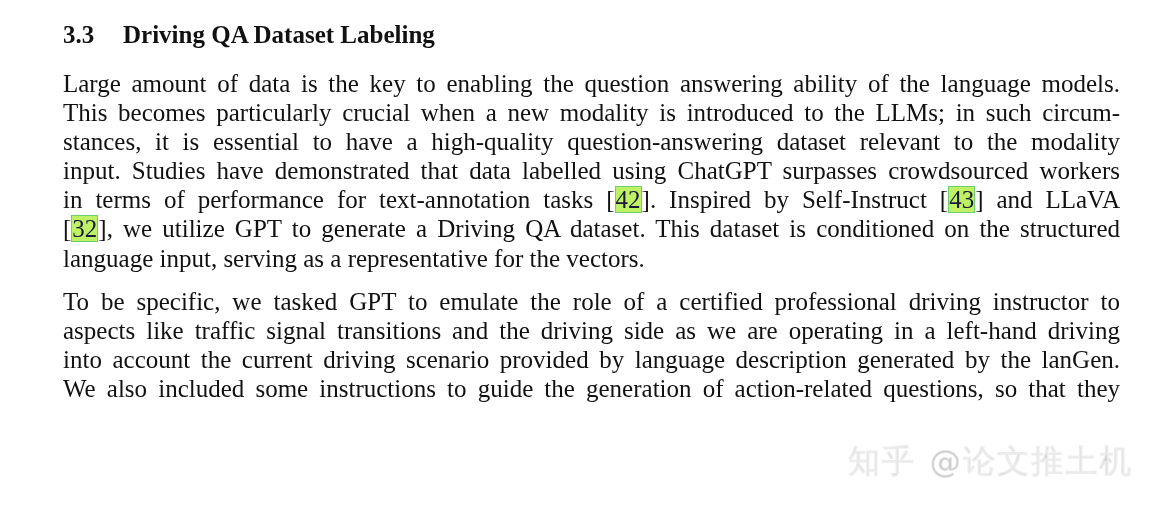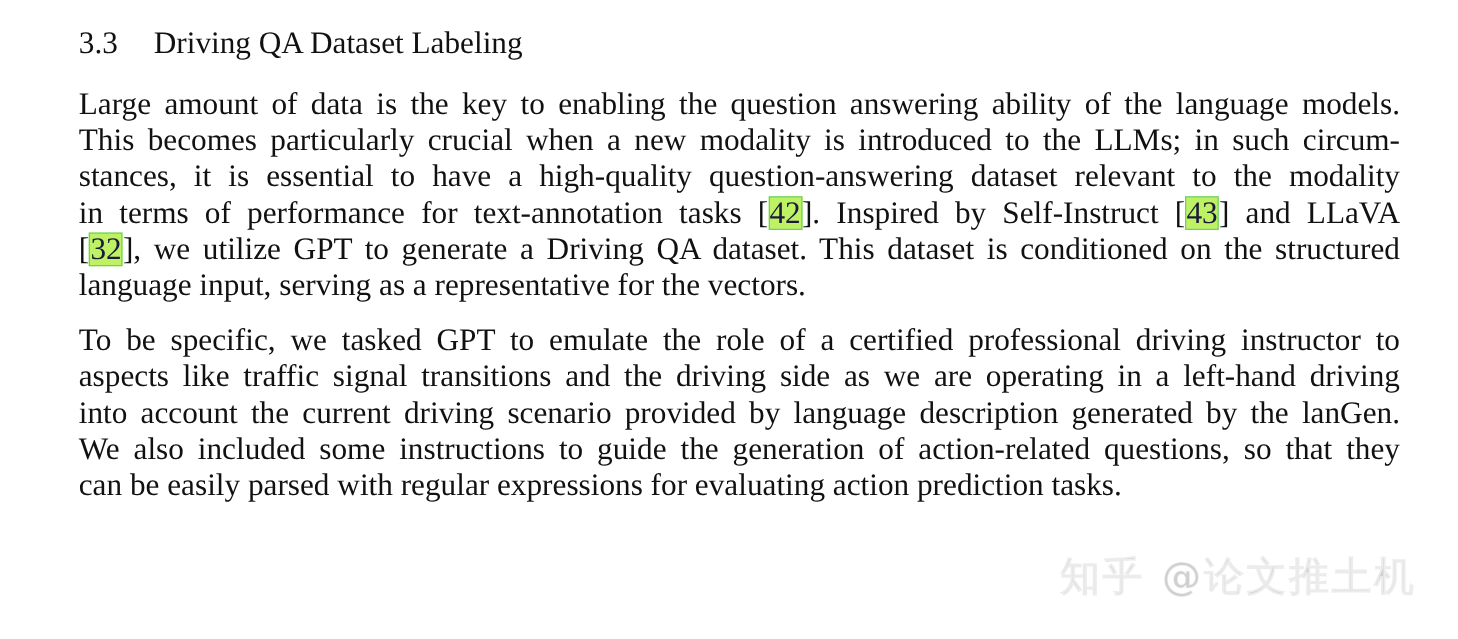--- a/index.html
+++ b/index.html
@@ -15,21 +15,21 @@
       font-family: "Liberation Serif", "DejaVu Serif", serif;
       color: #111111;
     }
     .page {
       position: absolute;
       left: 63px;
       top: 18px;
       width: 1057px;
     }
     .section-heading {
-      font-weight: normal;
+      font-weight: bold;
       font-size: 25px;
       line-height: 34px;
       margin: 0 0 17px 0;
       white-space: nowrap;
     }
     .section-number {
       display: inline-block;
       width: 60px;
     }
     .para {
@@ -80,27 +80,27 @@
 
 <div class="page">
   <h2 class="section-heading">
     <span class="section-number">3.3</span><span class="section-title">Driving QA Dataset Labeling</span>
   </h2>
 
   <p class="para">
     <span class="line">Large amount of data is the key to enabling the question answering ability of the language models.</span>
     <span class="line">This becomes particularly crucial when a new modality is introduced to the LLMs; in such circum-</span>
     <span class="line">stances, it is essential to have a high-quality question-answering dataset relevant to the modality</span>
+    <span class="line">input. Studies have demonstrated that data labelled using ChatGPT surpasses crowdsourced workers</span>
     <span class="line"><span>in terms of performance for text-annotation tasks </span><span class="cite"><span>[</span><span class="cite-num">42</span><span>]</span></span><span>. Inspired by Self-Instruct </span><span class="cite"><span>[</span><span class="cite-num">43</span><span>]</span></span><span> and LLaVA</span></span>
     <span class="line"><span class="cite"><span>[</span><span class="cite-num">32</span><span>]</span></span><span>, we utilize GPT to generate a Driving QA dataset. This dataset is conditioned on the structured</span></span>
     <span class="line last">language input, serving as a representative for the vectors.</span>
   </p>
 
   <p class="para">
     <span class="line">To be specific, we tasked GPT to emulate the role of a certified professional driving instructor to</span>
     <span class="line">aspects like traffic signal transitions and the driving side as we are operating in a left-hand driving</span>
     <span class="line">into account the current driving scenario provided by language description generated by the lanGen.</span>
     <span class="line">We also included some instructions to guide the generation of action-related questions, so that they</span>
-    <span class="line last">can be easily parsed with regular expressions for evaluating action prediction tasks.</span>
   </p>
 </div>
 
 <div class="watermark">知乎 @论文推土机</div>
 
 </body></html>

